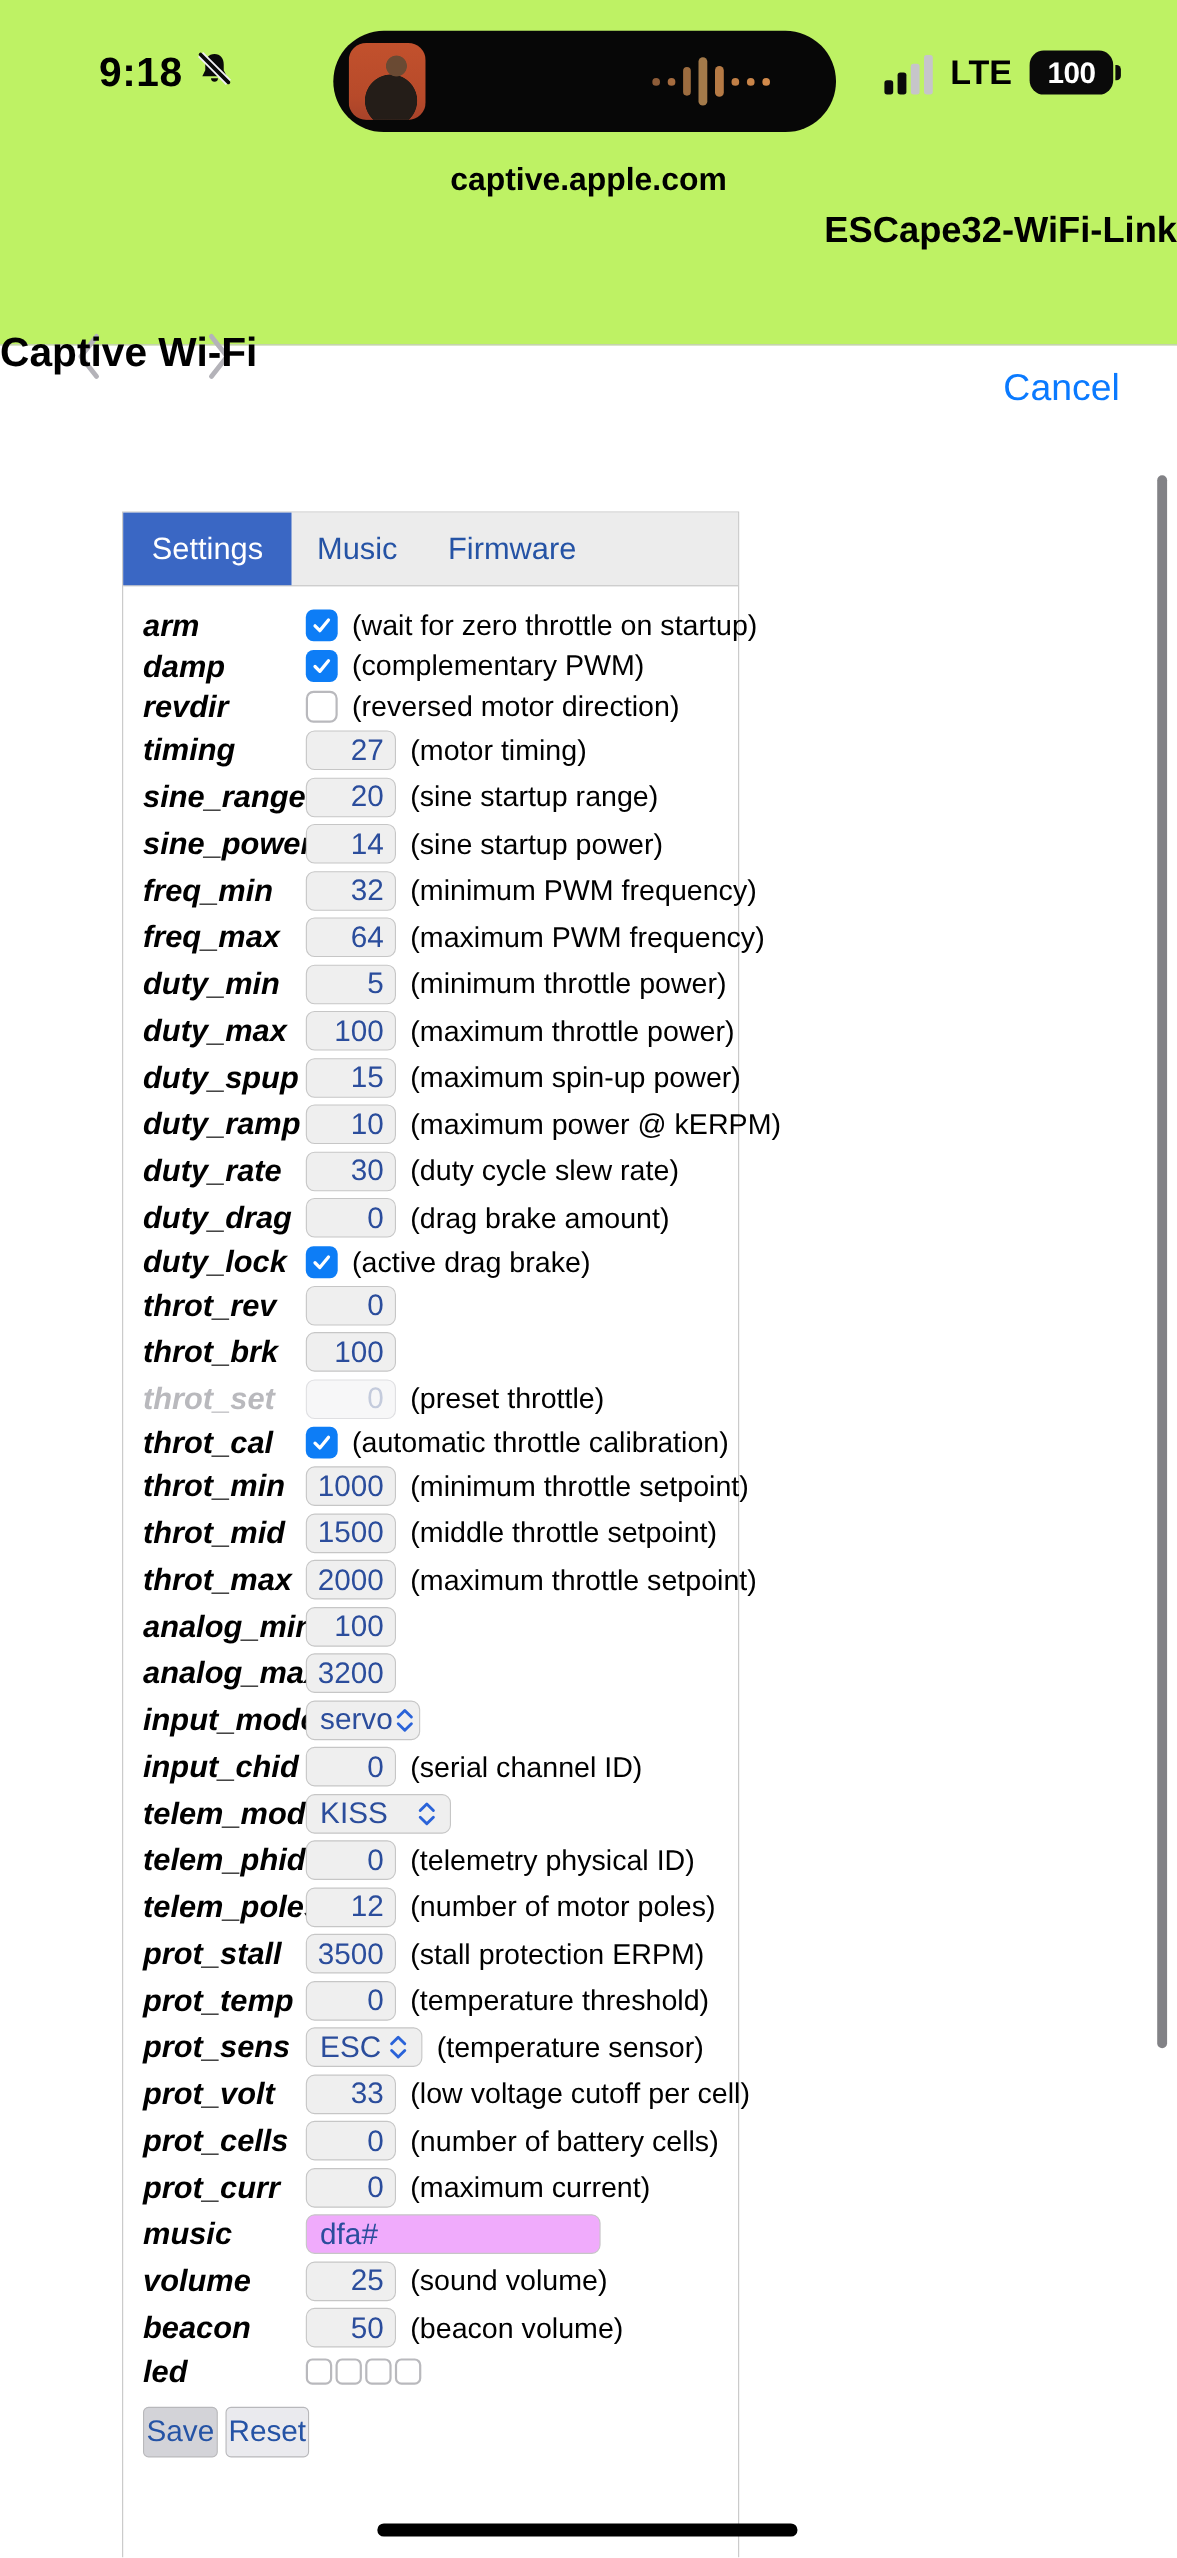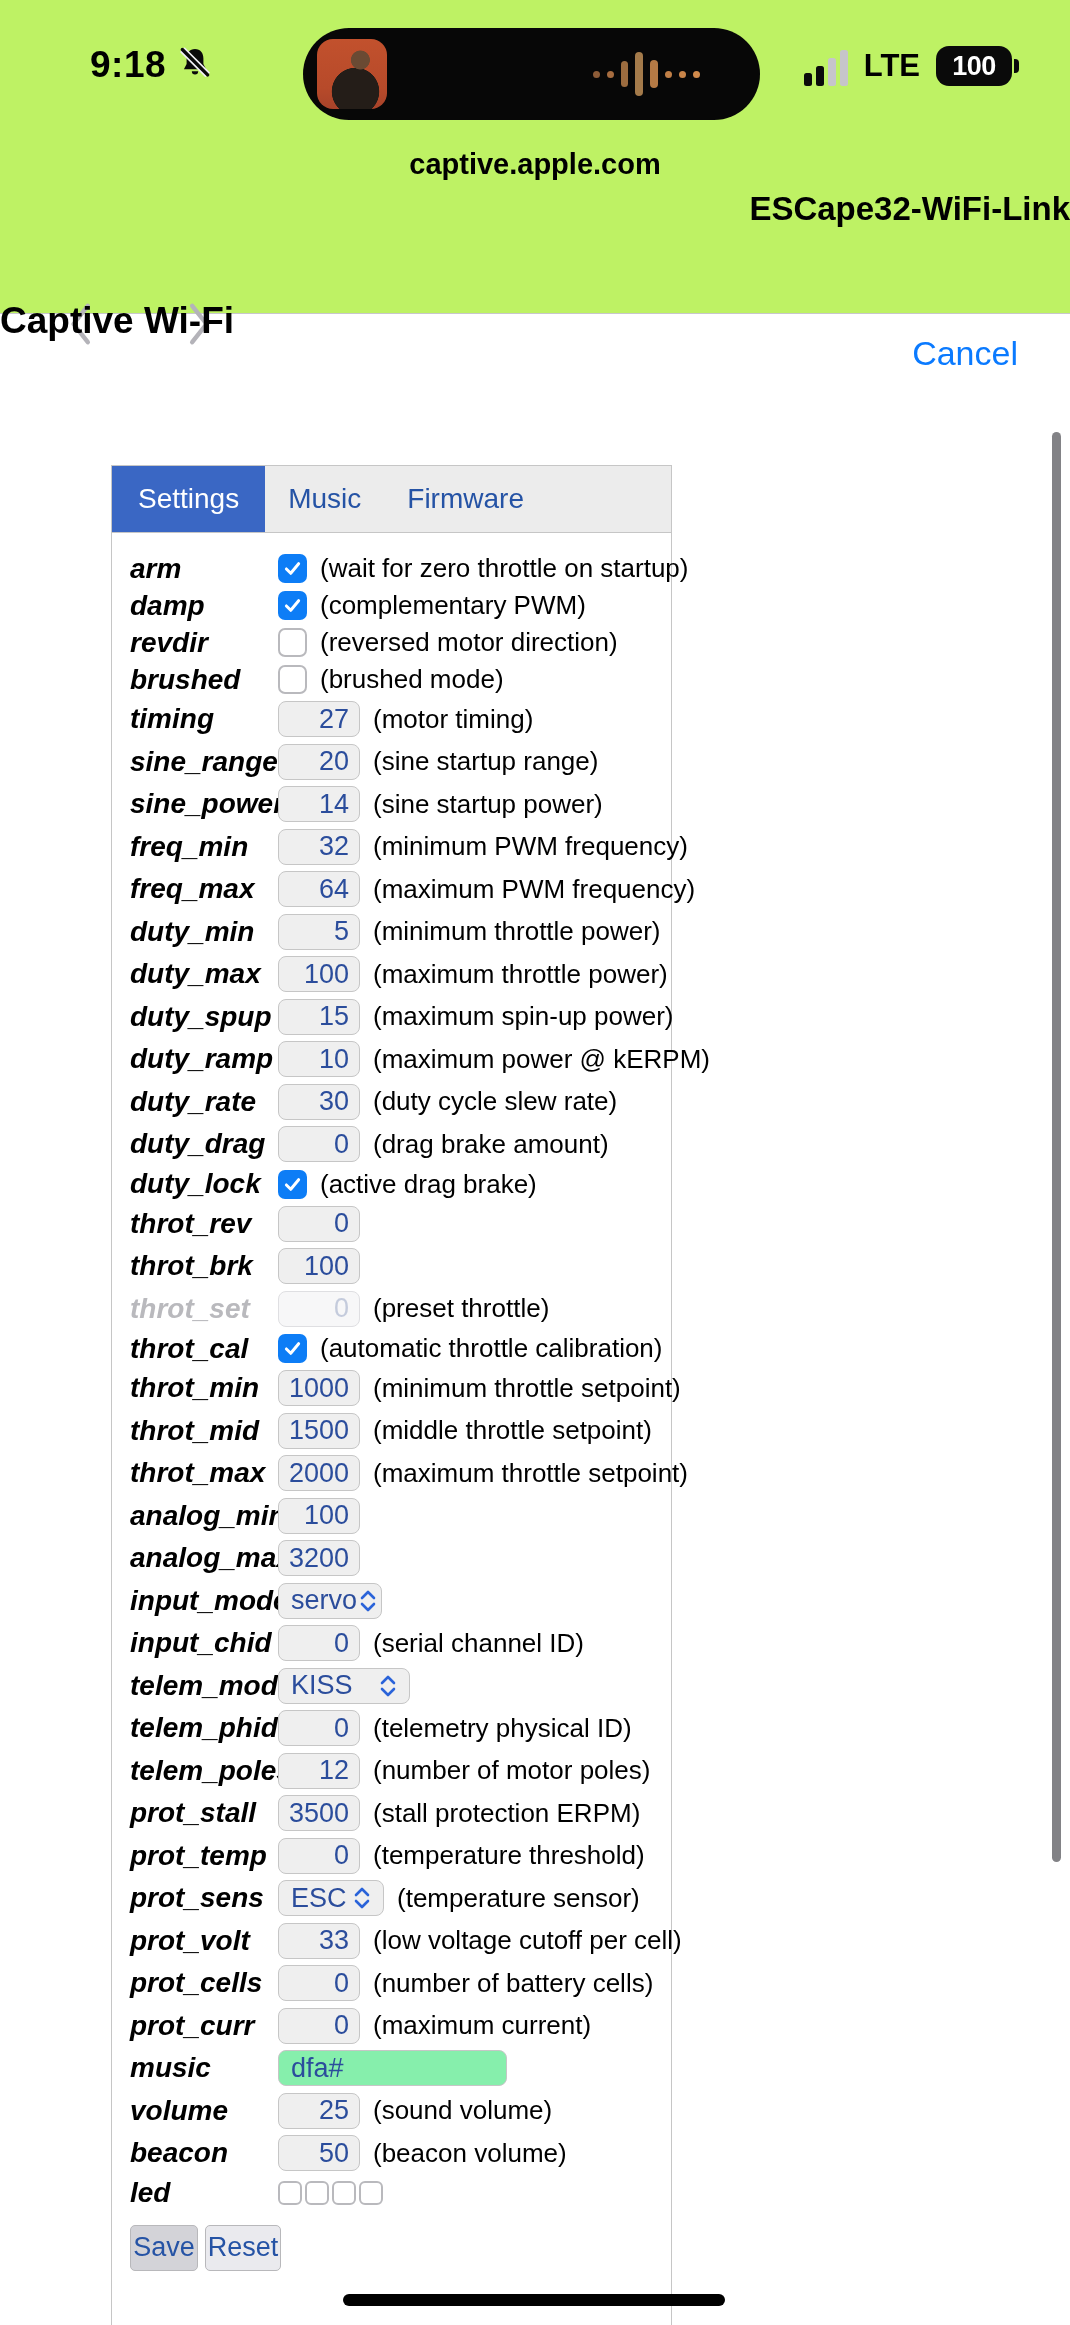--- a/index.html
+++ b/index.html
@@ -52,22 +52,22 @@
   .lbl{width:148px;font-size:28px;font-weight:bold;flex:none;font-style:italic;}
   .lbl.dis{color:#b9b9bd;}
   .desc{font-size:26px;margin-left:13px;white-space:nowrap;}
   .cb{width:29px;height:29px;border-radius:7px;box-sizing:border-box;flex:none;
       background:#fff;border:2px solid #b9b9bd;display:flex;align-items:center;justify-content:center;}
   .cb.on{background:#0d7df6;border:none;}
   .num{width:82px;height:36px;box-sizing:border-box;border:1px solid #c6c6c6;border-radius:8px;
        background:#efefef;color:#2b4d9c;font-size:27px;display:flex;align-items:center;
        justify-content:flex-end;padding-right:10px;flex:none;}
   .num.dis{background:#f7f7f8;border-color:#dfdfe2;color:#c4cbdc;}
-  .txtinp{width:229px;height:36px;box-sizing:border-box;border:1px solid #c6c6c6;border-radius:8px;
-          background:#86efac;color:#2b4d9c;font-size:27px;display:flex;align-items:center;
+  .txtinp{width:268px;height:36px;box-sizing:border-box;border:1px solid #c6c6c6;border-radius:8px;
+          background:#f0abfc;color:#2b4d9c;font-size:27px;display:flex;align-items:center;
           padding-left:12px;flex:none;}
   .sel{height:36px;box-sizing:border-box;border:1px solid #c6c6c6;border-radius:8px;background:#efefef;
        color:#2b4d9c;font-size:27px;display:flex;align-items:center;justify-content:space-between;
        padding:0 10px 0 12px;flex:none;}
   .ledwrap{display:flex;gap:3px;}
   .ledbox{width:24px;height:24px;border-radius:6px;border:2px solid #b9b9bd;box-sizing:border-box;background:#fff;}
   .btnrow{display:flex;gap:7px;margin-top:13px;}
   .btn{height:46px;border-radius:5px;border:1px solid #b8b8bb;box-sizing:border-box;
        font-size:27px;color:#2553a5;display:flex;align-items:center;justify-content:center;}
   .btn.save{width:68px;background:#d3d3d8;}
@@ -164,25 +164,20 @@
               <path d="M5 12.5 L10 17.5 L19 6.5" fill="none" stroke="#fff" stroke-width="3.4" stroke-linecap="round" stroke-linejoin="round"></path>
             </svg>
           </div>
           <span class="desc">(complementary PWM)</span>
         </div>
         <div class="row row-cb">
           <span class="lbl">revdir</span>
           <div class="cb"></div>
           <span class="desc">(reversed motor direction)</span>
         </div>
-        <div class="row row-cb">
-          <span class="lbl">brushed</span>
-          <div class="cb"></div>
-          <span class="desc">(brushed mode)</span>
-        </div>
         <div class="row row-ctl">
           <span class="lbl">timing</span>
           <div class="num">27</div>
           <span class="desc">(motor timing)</span>
         </div>
         <div class="row row-ctl">
           <span class="lbl">sine_range</span>
           <div class="num">20</div>
           <span class="desc">(sine startup range)</span>
         </div>

